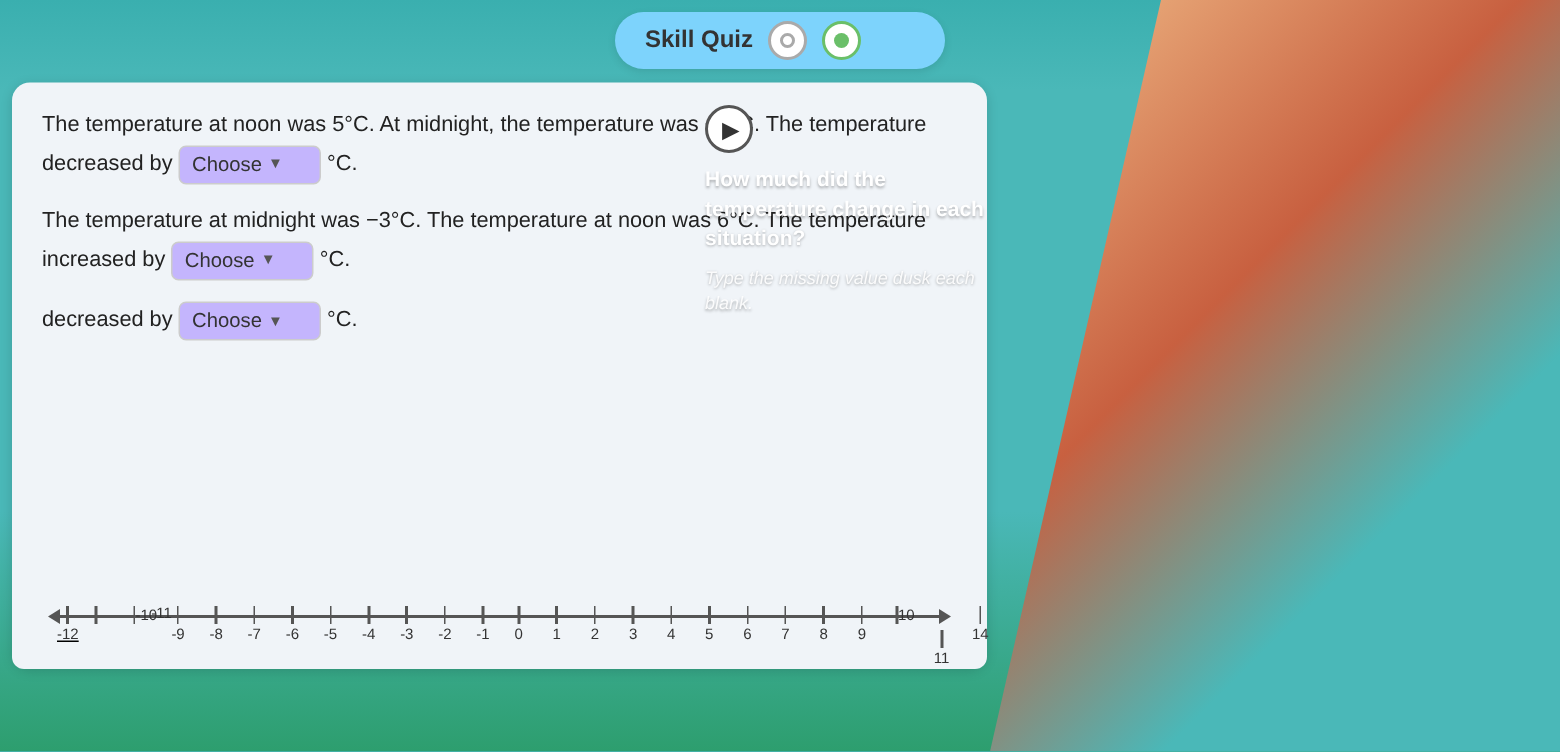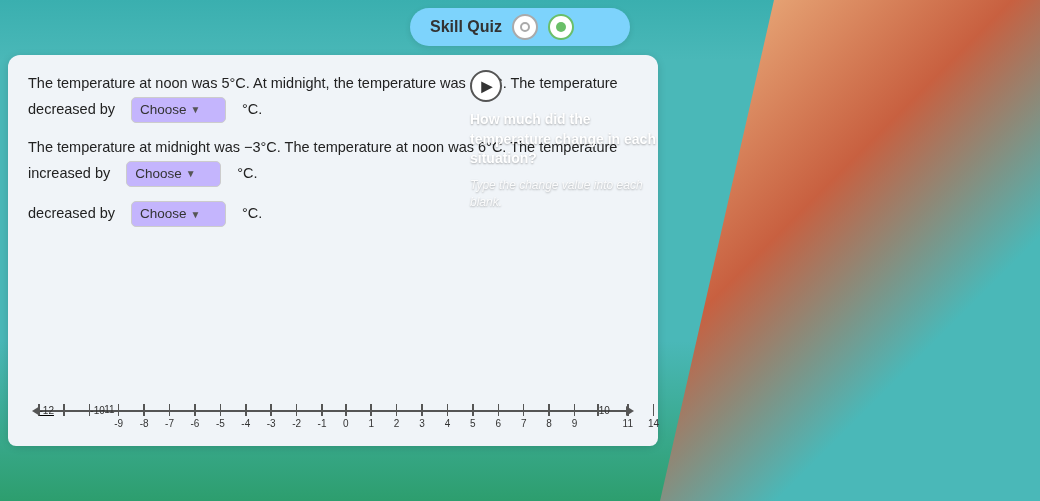--- a/index.html
+++ b/index.html
@@ -115,21 +115,21 @@
     }
 
     .problem-text {
       display: inline;
     }
 
     .inline-row {
       display: flex;
       align-items: center;
       flex-wrap: wrap;
-      gap: 16px;
+      gap: 4px;
       margin-top: 2px;
     }
 
     
     .choose-dropdown {
       display: inline-flex;
       align-items: center;
       background: #c4b5fd;
       border: 1.5px solid #ccc;
       border-radius: 5px;
@@ -316,21 +316,21 @@
     </div>
   </div>
 
 </div>
 
 <div class="number-line-container">
   <div class="number-line" id="number-line-el">
   <div class="number-line-axis"></div>
       <div class="number-line-arrow-left"></div>
       <div class="number-line-arrow-right"></div>
-      <div style="position: absolute; left: 0px; top: 0px; display: flex; flex-direction: row; align-items: center; text-decoration: underline;">
+      <div style="position: absolute; left: 0px; top: 0px; display: flex; flex-direction: column; align-items: center; text-decoration: underline;">
         <div class="tick-line"></div>
         <div class="tick-label">-12</div>
       </div>
       <div style="position: absolute; left: 25.4167px; top: 0px; display: flex; flex-direction: row; align-items: flex-start; gap: 36px;">
         <div class="tick-line"></div>
         <div class="tick-label">-11</div>
       </div>
       <div style="position: absolute; left: 50.8333px; top: 0px; display: flex; flex-direction: row; align-items: center;">
         <div class="tick-line"></div>
         <div class="tick-label">-10</div>
@@ -408,28 +408,28 @@
         <div class="tick-label">8</div>
       </div>
       <div style="position: absolute; left: 533.75px; top: 0px; display: flex; flex-direction: column; align-items: center;">
         <div class="tick-line"></div>
         <div class="tick-label">9</div>
       </div>
       <div style="position: absolute; left: 559.167px; top: 0px; display: flex; flex-direction: row; align-items: flex-end;">
         <div class="tick-line"></div>
         <div class="tick-label">10</div>
       </div>
-      <div style="position: absolute; left: 584.583px; top: 0px; display: flex; flex-direction: column; align-items: center;">
+      <div style="position: absolute; left: 584.583px; top: 16px; display: flex; flex-direction: column; align-items: center;">
         <div class="tick-line"></div>
         <div class="tick-label">11</div>
       </div>
       <div style="position: absolute; left: 610px; top: 0px; display: flex; flex-direction: column; align-items: center;">
         <div class="tick-line"></div>
         <div class="tick-label">14</div>
       </div>
     </div>
 </div>
 
 <div class="info-box">
   <div class="info-icon"></div>
   <div class="info-title">How much did the temperature change in each situation?</div>
-  <div class="info-subtitle">Type the change value into each blank.</div>
+  <div class="info-subtitle">Type the missing value dusk each blank.</div>
 </div>
 
 </body></html>

